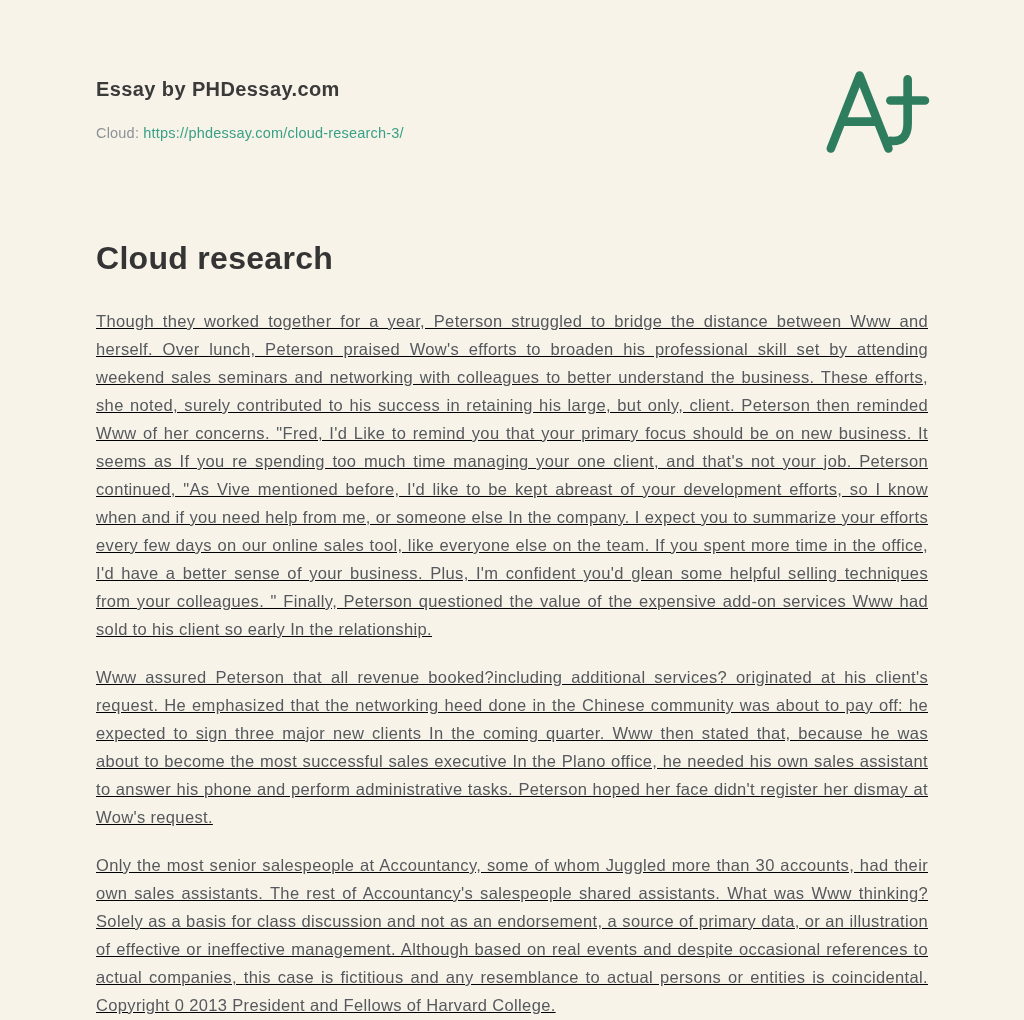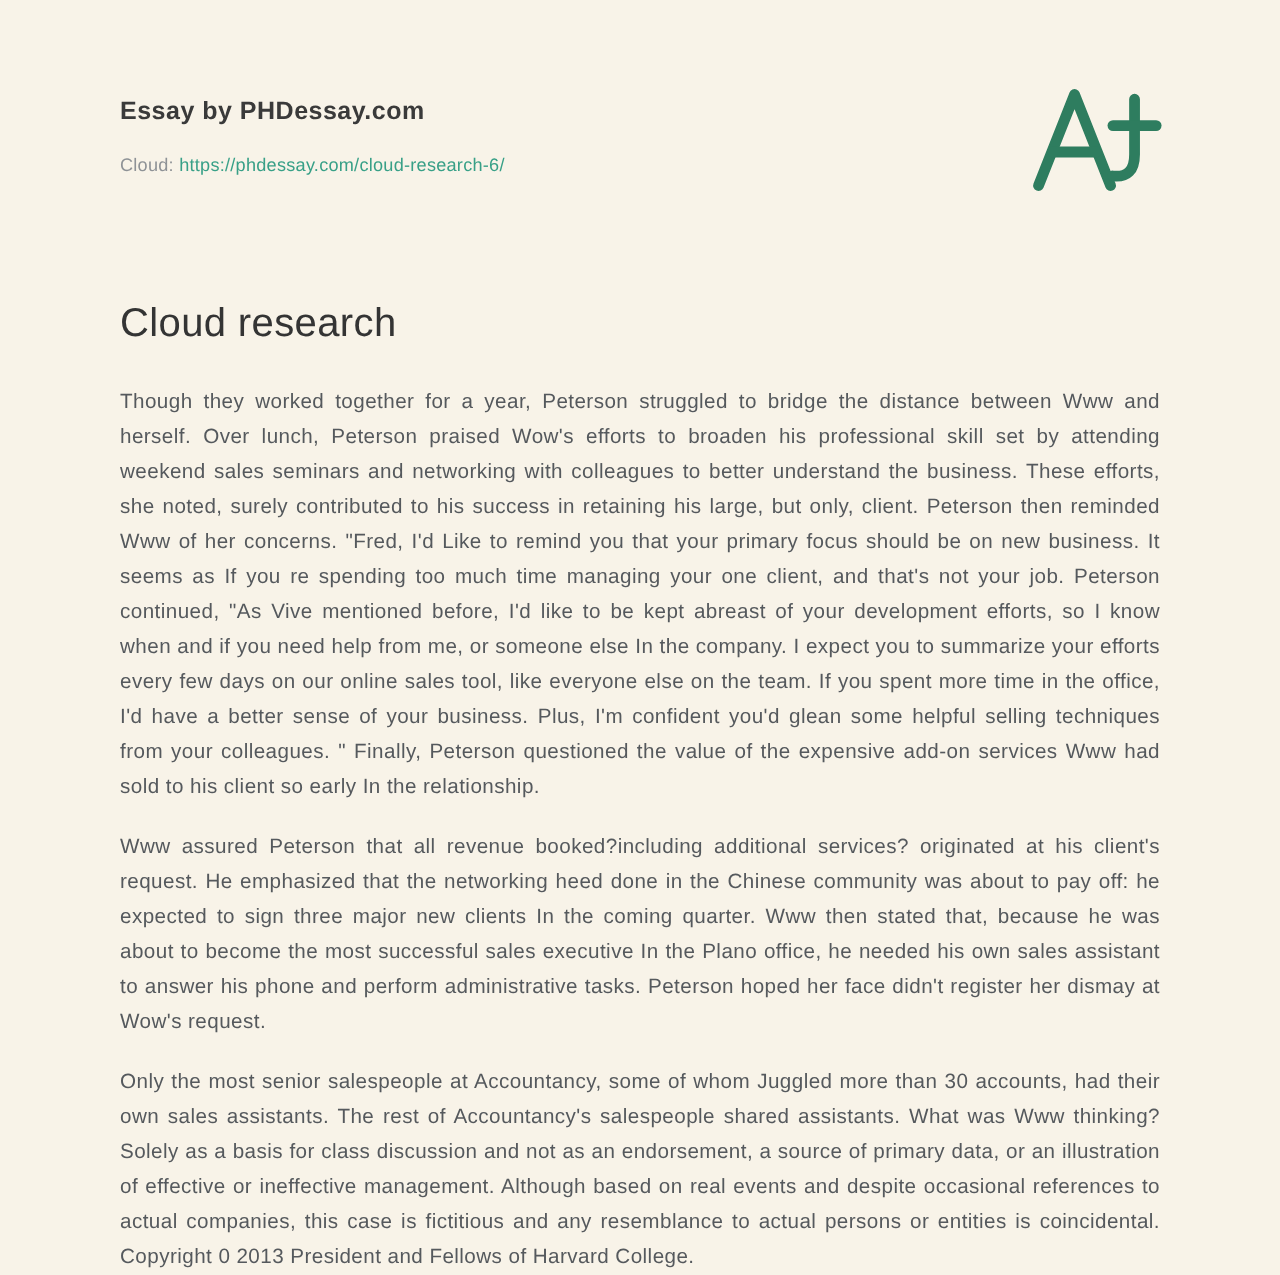--- a/index.html
+++ b/index.html
@@ -41,46 +41,46 @@
   }
   .logo {
     width: 118px;
     height: 96px;
     margin-top: 2px;
     margin-right: -6px;
     cursor: pointer;
   }
   .title {
     font-size: 32px;
-    font-weight: 400;
+    font-weight: 700;
     color: #343434;
     margin: 80px 0 0 0;
     letter-spacing: 0.3px;
   }
-  .body-copy { margin-top: 30px; }
+  .body-copy { margin-top: 30px; text-decoration: underline; }
   .body-copy p {
     font-size: 16.5px;
     line-height: 28px;
     color: #55595D;
     text-align: justify;
     letter-spacing: 0.35px;
     margin: 0 0 20px 0;
   }
 </style>
 </head>
 <body>
 
 <div class="page">
 
   <div class="header-row">
     <div>
       <p class="byline">Essay by PHDessay.com</p>
       <p class="source-line">
         <span>Cloud:</span>
-        <a class="source-url" href="#">https://phdessay.com/cloud-research-6/</a>
+        <a class="source-url" href="#">https://phdessay.com/cloud-research-3/</a>
       </p>
     </div>
 
     <div class="logo">
       <svg viewBox="0 0 120 100" width="118" height="96" fill="none" stroke="#2E7D5F" stroke-width="9" stroke-linecap="round" stroke-linejoin="round">
 
         <path d="M14 88 L44 12 L74 88"></path>
         <path d="M26 60 L62 60"></path>
 
         <path d="M94 16 L94 62 Q94 82 76 80"></path>

